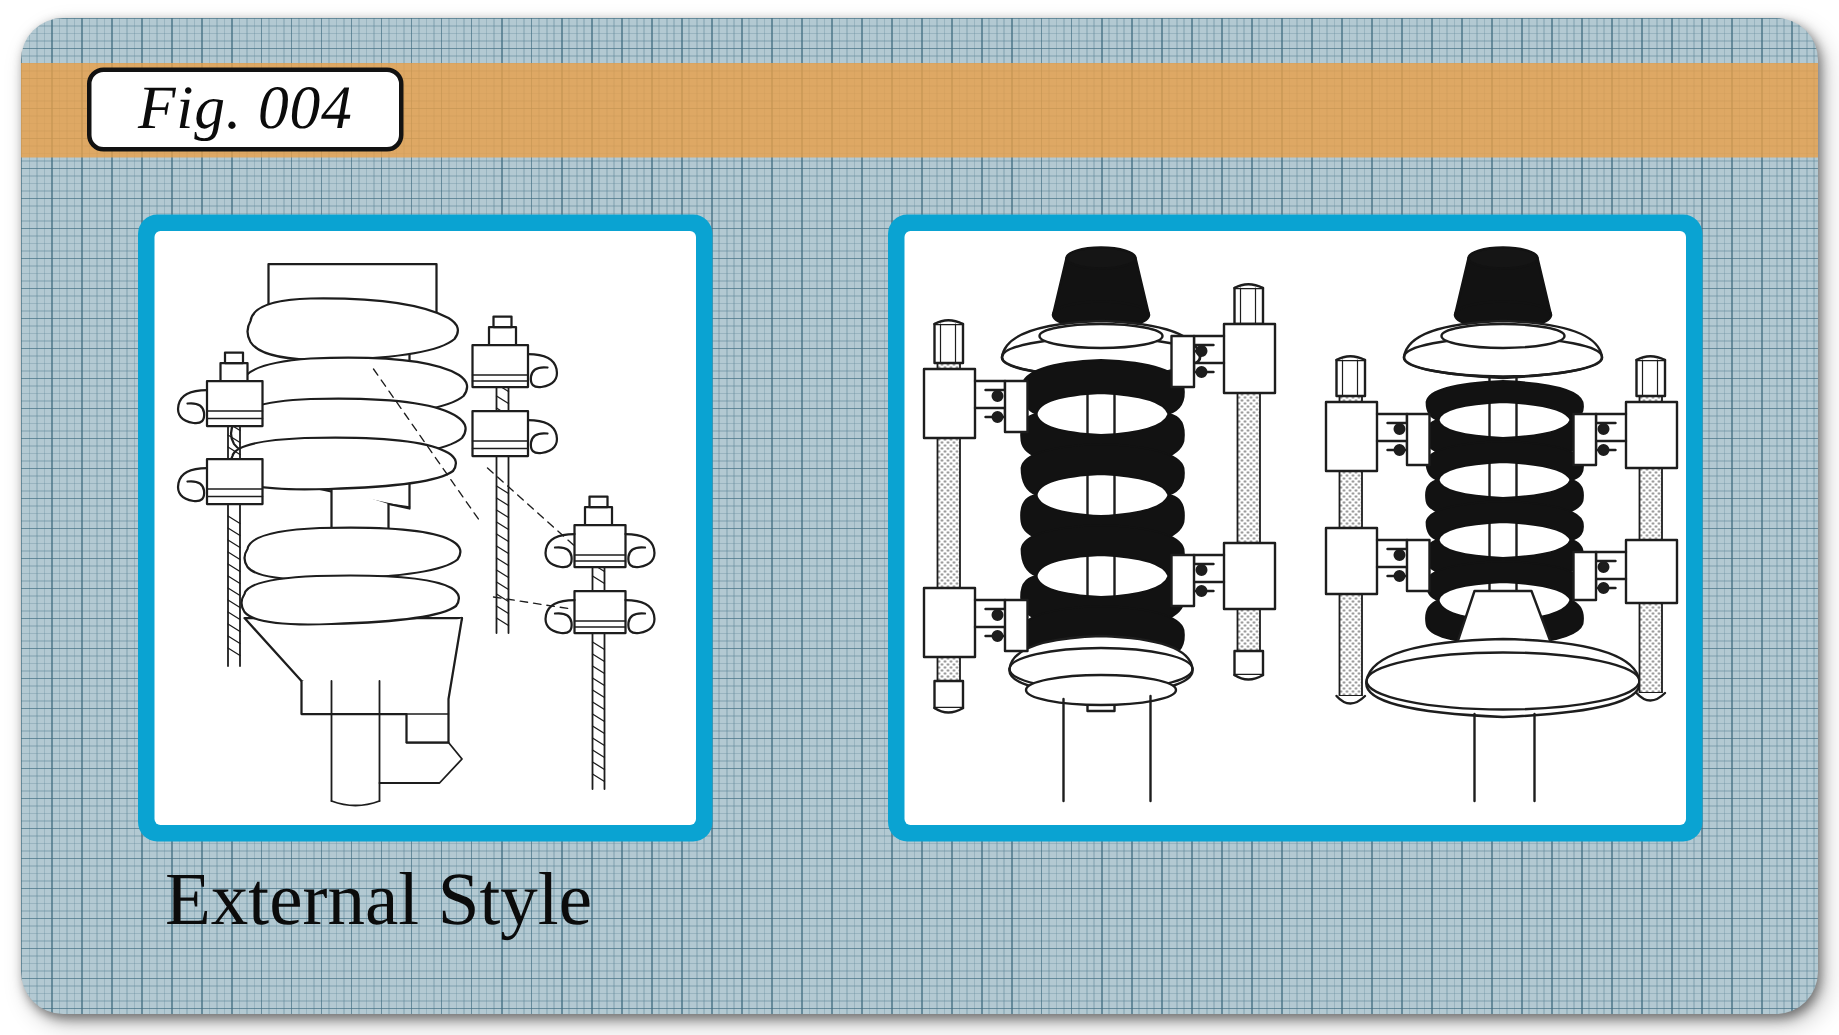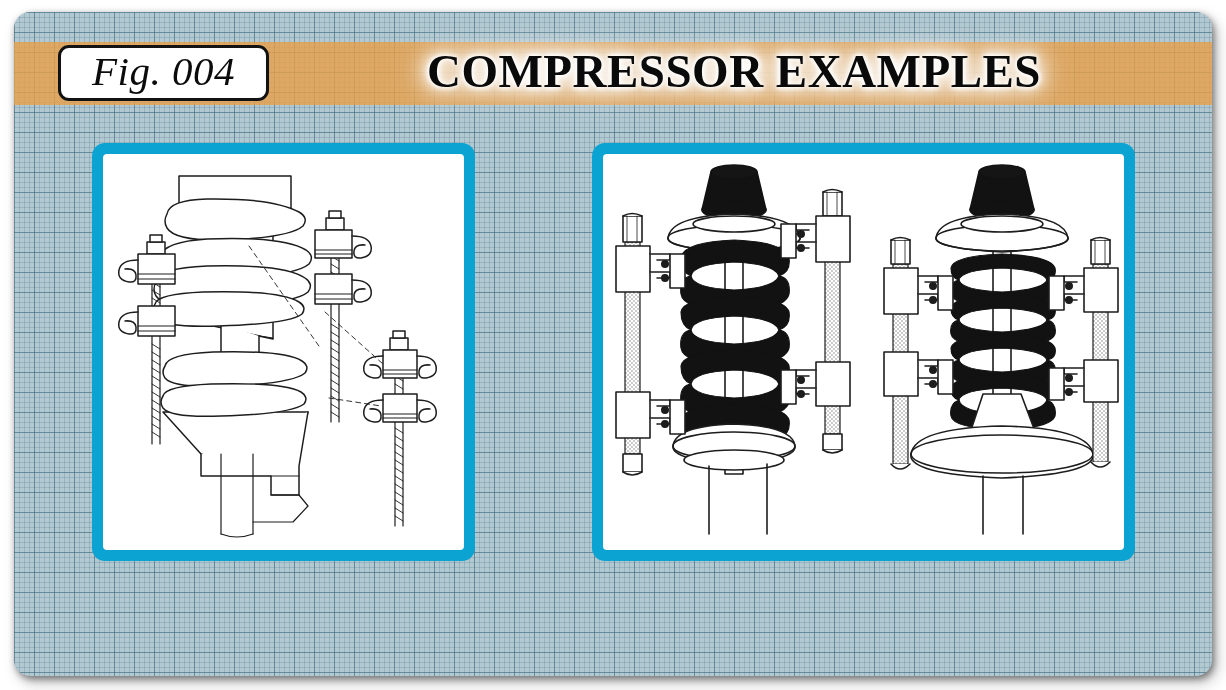--- a/index.html
+++ b/index.html
@@ -19,21 +19,21 @@
     background: #ffffff;
   }
 
   
   .card {
     position: absolute;
     left: 14px;
     top: 12px;
     width: 1198px;
     height: 664px;
-    border-radius: 16px;
+    border-radius: 28px;
     overflow: hidden;
     background-color: #b3c9d2;
     background-image:
       
       repeating-linear-gradient(to right,
         rgba(60,105,125,0.55) 0px, rgba(60,105,125,0.55) 1px,
         rgba(0,0,0,0) 1px, rgba(0,0,0,0) 20px),
       repeating-linear-gradient(to bottom,
         rgba(60,105,125,0.55) 0px, rgba(60,105,125,0.55) 1px,
         rgba(0,0,0,0) 1px, rgba(0,0,0,0) 20px),
@@ -148,23 +148,20 @@
 <div id="page">
 
   <div class="card">
 
     <div class="header-band">
 
       <div class="fig-badge">
         <span class="fig-badge-text">Fig. 004</span>
       </div>
 
-      <div class="header-title">
-        <span class="header-title-text">COMPRESSOR EXAMPLES</span>
-      </div>
 
     </div>
 
     <div class="panel" id="panel-left">
       <div class="panel-inner">
         <svg viewBox="0 0 361 396" preserveAspectRatio="xMidYMid meet">
           <g fill="none" stroke="#1d1d1d" stroke-width="1.5" stroke-linecap="round" stroke-linejoin="round">
 
             <path d="M76 22 L188 22 L188 64 L76 64 Z" fill="#fff"></path>
 
@@ -501,16 +498,17 @@
               <path d="M213 232 L193 232 L193 238 L206 238" fill="#ffffff"></path>
               <path d="M193 214 L178 214 L178 246 L193 246 Z" fill="#ffffff"></path>
               <circle cx="198" cy="224" r="3.2" fill="#1d1d1d"></circle>
               <circle cx="198" cy="238" r="3.2" fill="#1d1d1d"></circle>
             </g>
           </g>
         </svg>
       </div>
     </div>
 
+    <div class="caption" id="caption-left">External Style</div>
 
 
   </div>
 </div>
 
 </body></html>

